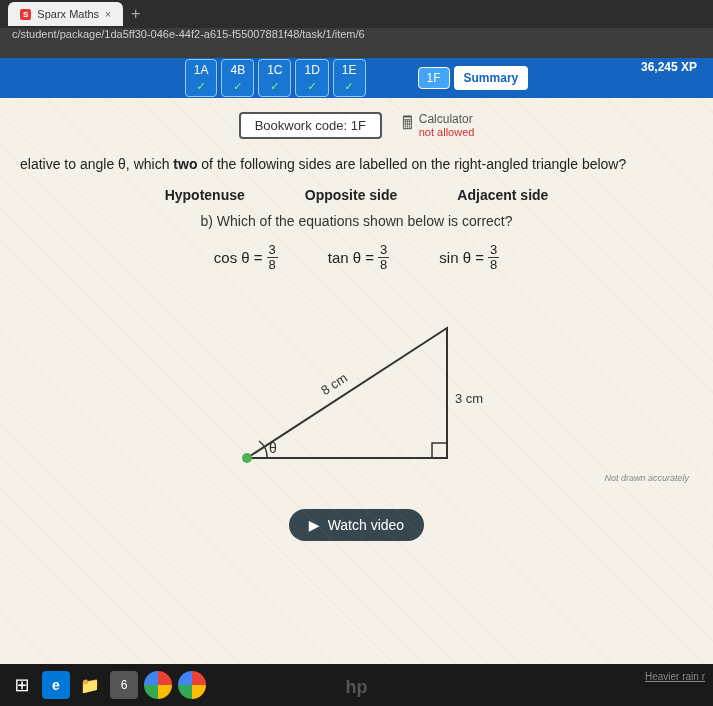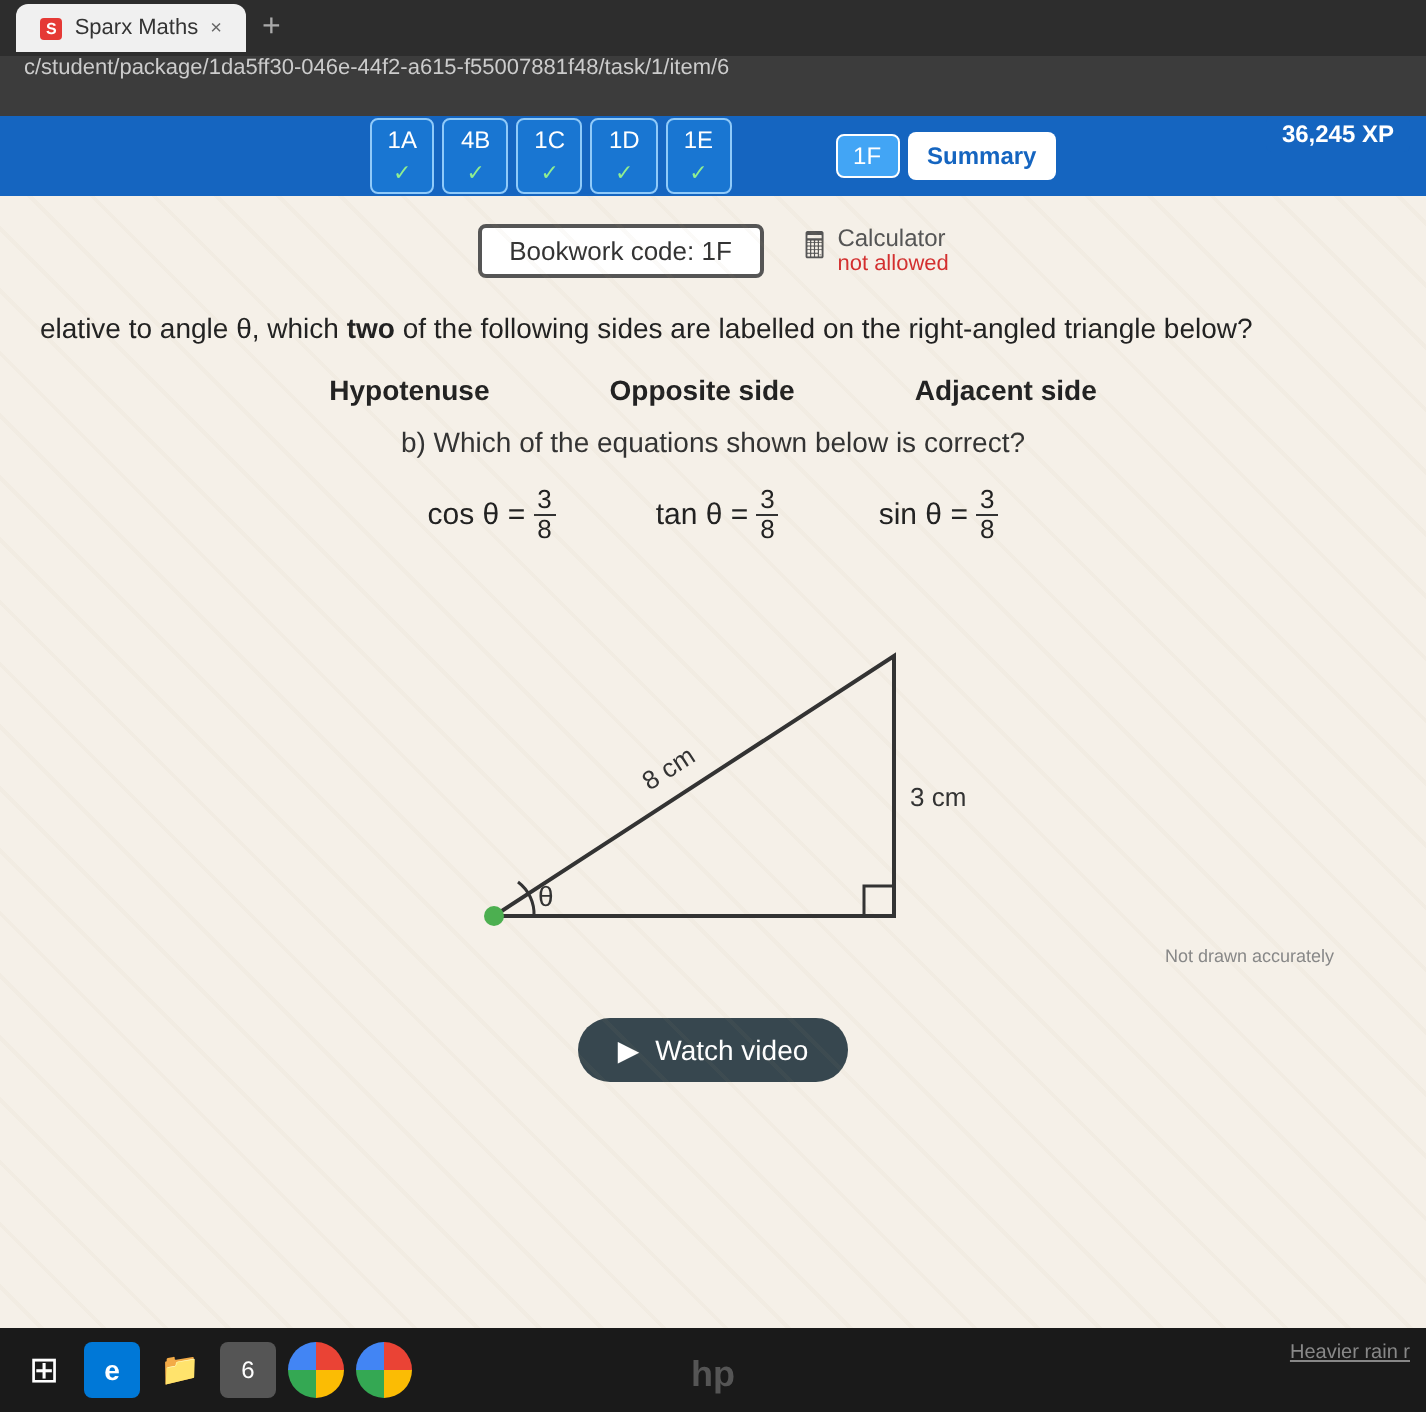--- a/index.html
+++ b/index.html
@@ -236,23 +236,24 @@
 
     .triangle-svg {
       width: 280px;
       height: 190px;
     }
 
     
     .not-drawn {
       position: absolute;
       bottom: 10px;
-      right: 26px;
+      right: 4px;
       font-size: 9px;
       color: #888;
+      font-style: italic;
     }
 
     
     .watch-video-btn {
       display: flex;
       align-items: center;
       justify-content: center;
       gap: 8px;
       background: #37474f;
       color: white;

